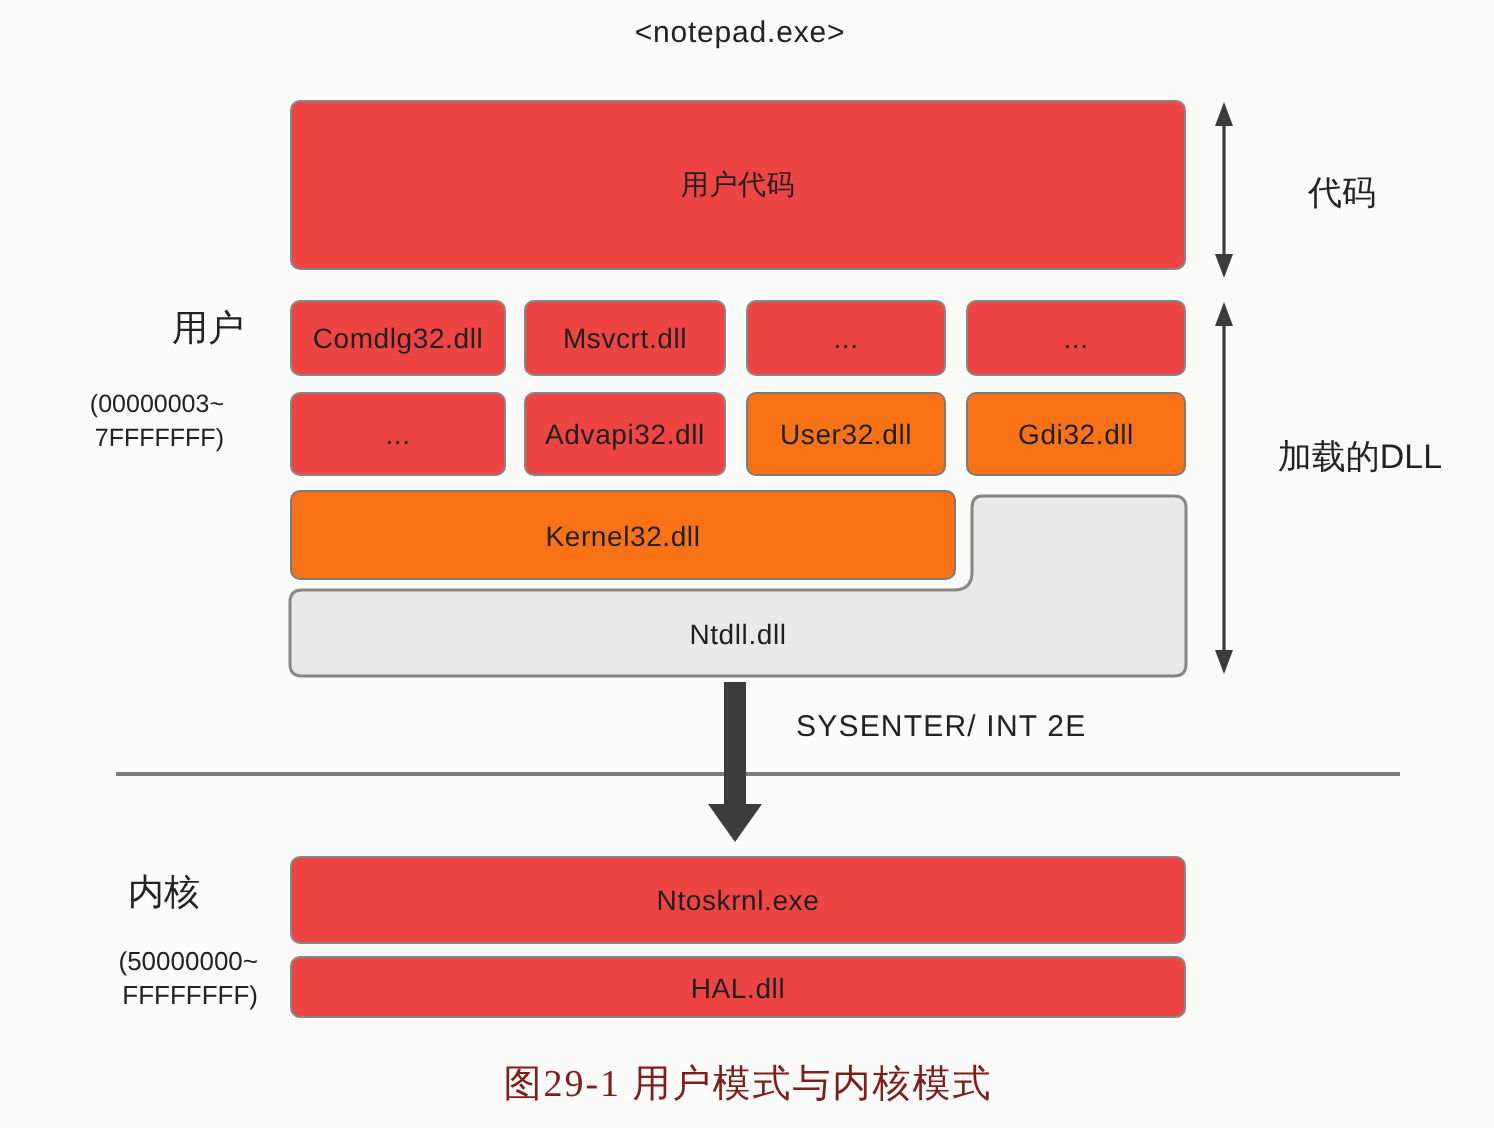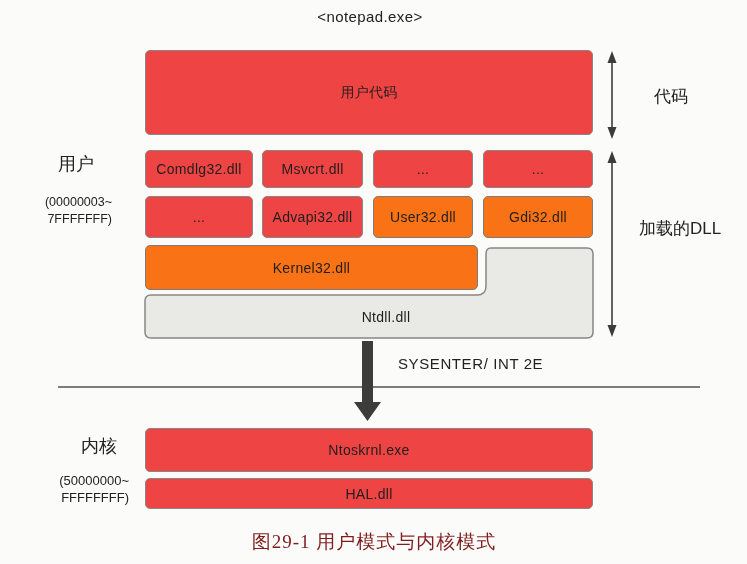--- a/index.html
+++ b/index.html
@@ -30,27 +30,27 @@
   #user-code    {left:145px;top:50px;width:448px;height:85px;}
   #r1c1{left:145px;top:150px;width:108px;height:38px;}
   #r1c2{left:262px;top:150px;width:101px;height:38px;}
   #r1c3{left:373px;top:150px;width:100px;height:38px;}
   #r1c4{left:483px;top:150px;width:110px;height:38px;}
   #r2c1{left:145px;top:196px;width:108px;height:42px;}
   #r2c2{left:262px;top:196px;width:101px;height:42px;}
   #r2c3{left:373px;top:196px;width:100px;height:42px;}
   #r2c4{left:483px;top:196px;width:110px;height:42px;}
   #kernel32     {left:145px;top:245px;width:333px;height:45px;}
-  #ntdll-label  {left:145px;top:295px;width:448px;height:43px;padding-left:17px;}
+  #ntdll-label  {left:145px;top:295px;width:448px;height:43px;}
   #ntoskrnl     {left:145px;top:428px;width:448px;height:44px;}
   #hal          {left:145px;top:478px;width:448px;height:31px;}
 
-  #user-label   {left:58px;top:152px;width:64px;text-align:left;font-size:18px;}
+  #user-label   {left:58px;top:152px;width:64px;text-align:right;font-size:18px;}
   #user-address {left:22px;top:194px;width:90px;text-align:right;font-size:12.5px;line-height:17px;}
-  #kernel-label {left:53px;top:434px;width:64px;text-align:right;font-size:18px;}
+  #kernel-label {left:64px;top:434px;width:64px;text-align:left;font-size:18px;}
   #kernel-address{left:33px;top:472px;width:96px;text-align:right;font-size:13px;line-height:17px;}
 
   #code-label   {left:636px;top:85px;width:70px;text-align:center;font-size:17px;}
   #dll-label    {left:626px;top:217px;width:108px;text-align:center;font-size:17px;}
   #sysenter     {left:398px;top:355px;width:200px;font-size:15px;letter-spacing:.6px;}
 
   #caption{
     left:174px;top:529px;width:400px;text-align:center;
     font-family:"Liberation Serif", serif;
     font-size:19px;color:#7f1d1d;letter-spacing:1px;

